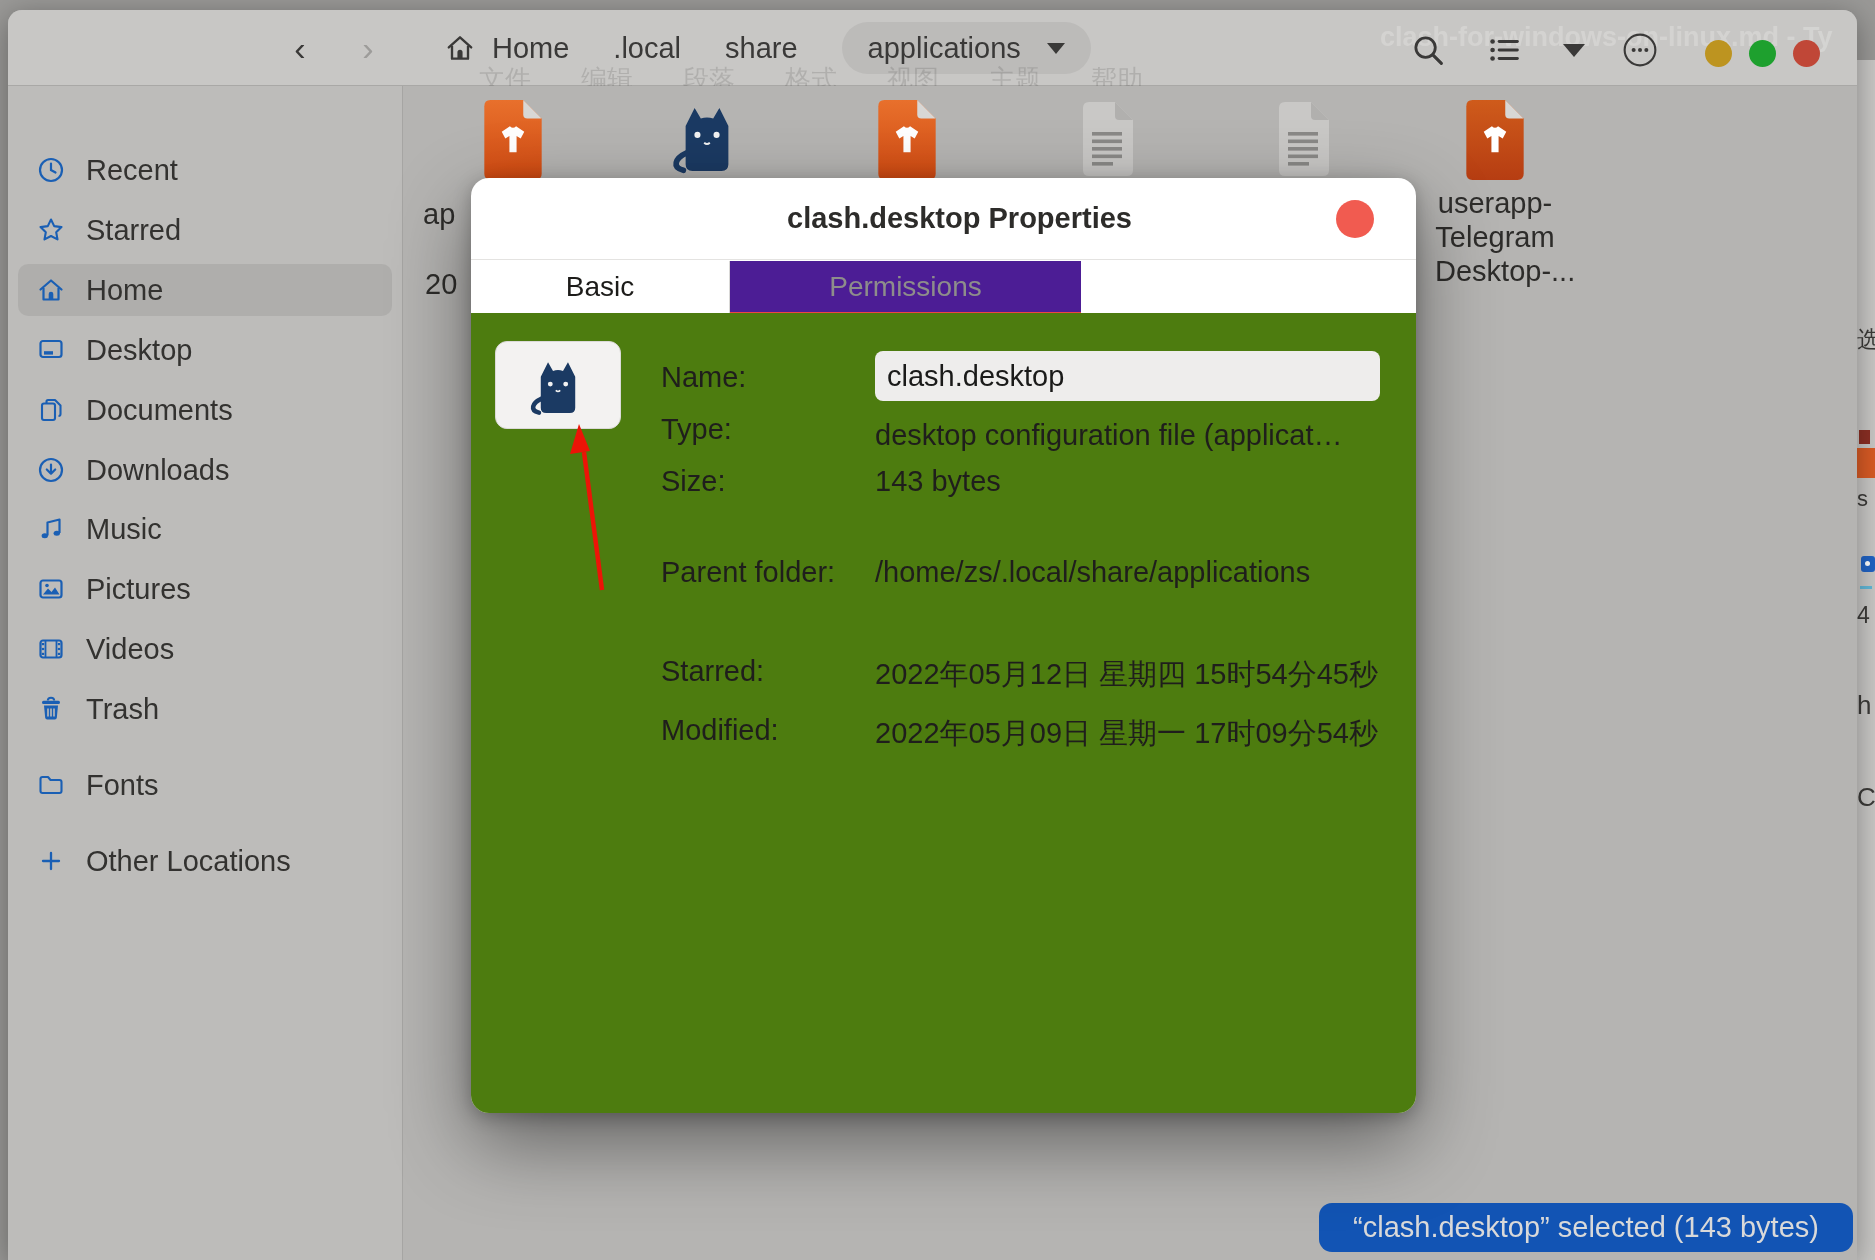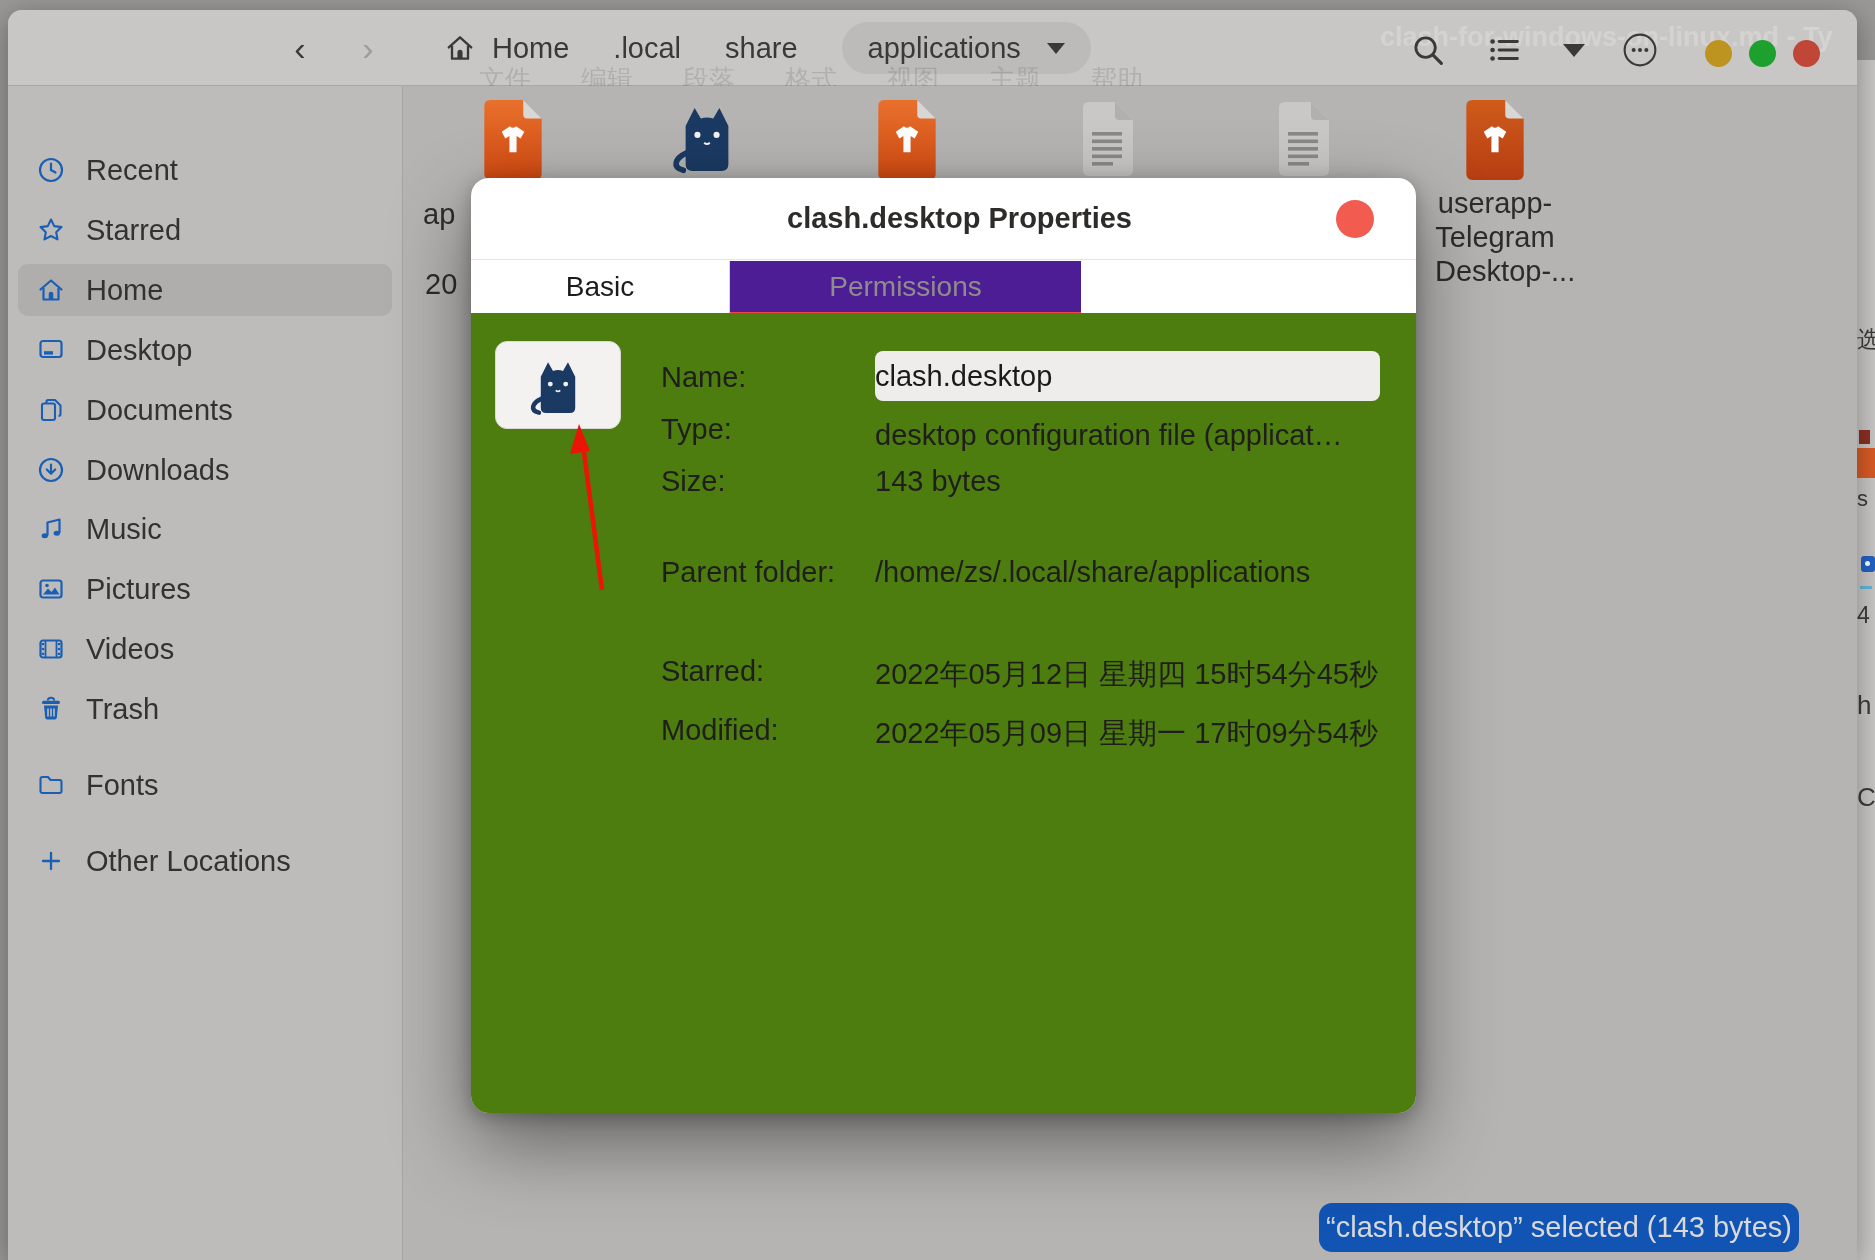--- a/index.html
+++ b/index.html
@@ -71,25 +71,25 @@
   .tab{display:flex;align-items:center;justify-content:center;font-size:28px;color:#8e8d8b;
     background:#4c1d95;border-bottom:1px solid #ef4444;border-right:1px solid #d9d8d6;box-sizing:border-box;}
   .tab.active{background:#ffffff;color:#1d1c1a;border-bottom:none;}
   .tab:last-child{border-right:none;}
   .dlg-body{position:absolute;left:0;top:135px;width:100%;bottom:0;background:#4d7c0f;}
   .icon-btn{position:absolute;left:24px;top:28px;width:126px;height:88px;background:#f3f2f1;
     border:1px solid #dbdad8;border-radius:12px;display:flex;align-items:center;justify-content:center;box-sizing:border-box;}
   .flabel{position:absolute;left:190px;font-size:29px;color:#1f1e1c;}
   .fvalue{position:absolute;left:404px;font-size:29px;color:#1f1e1c;white-space:nowrap;}
   .name-field{position:absolute;left:404px;top:38px;width:505px;height:50px;background:#eeedec;
-    border-radius:8px;display:flex;align-items:center;padding-left:0;box-sizing:border-box;
+    border-radius:8px;display:flex;align-items:center;padding-left:12px;box-sizing:border-box;
     font-size:29px;color:#1a1a19;}
 
   
-  .status-pill{position:absolute;left:916px;bottom:8px;width:480px;height:49px;background:#1254b4;
+  .status-pill{position:absolute;left:916px;bottom:8px;width:534px;height:49px;background:#1254b4;
     border-radius:13px;display:flex;align-items:center;justify-content:center;
     font-size:29px;color:#d9d9d9;}
 
   .arrow-overlay{position:absolute;left:0;top:0;width:1875px;height:1260px;z-index:20;pointer-events:none;}
 </style>
 </head>
 <body>
 
 <svg width="0" height="0" style="position:absolute">
   <defs>

